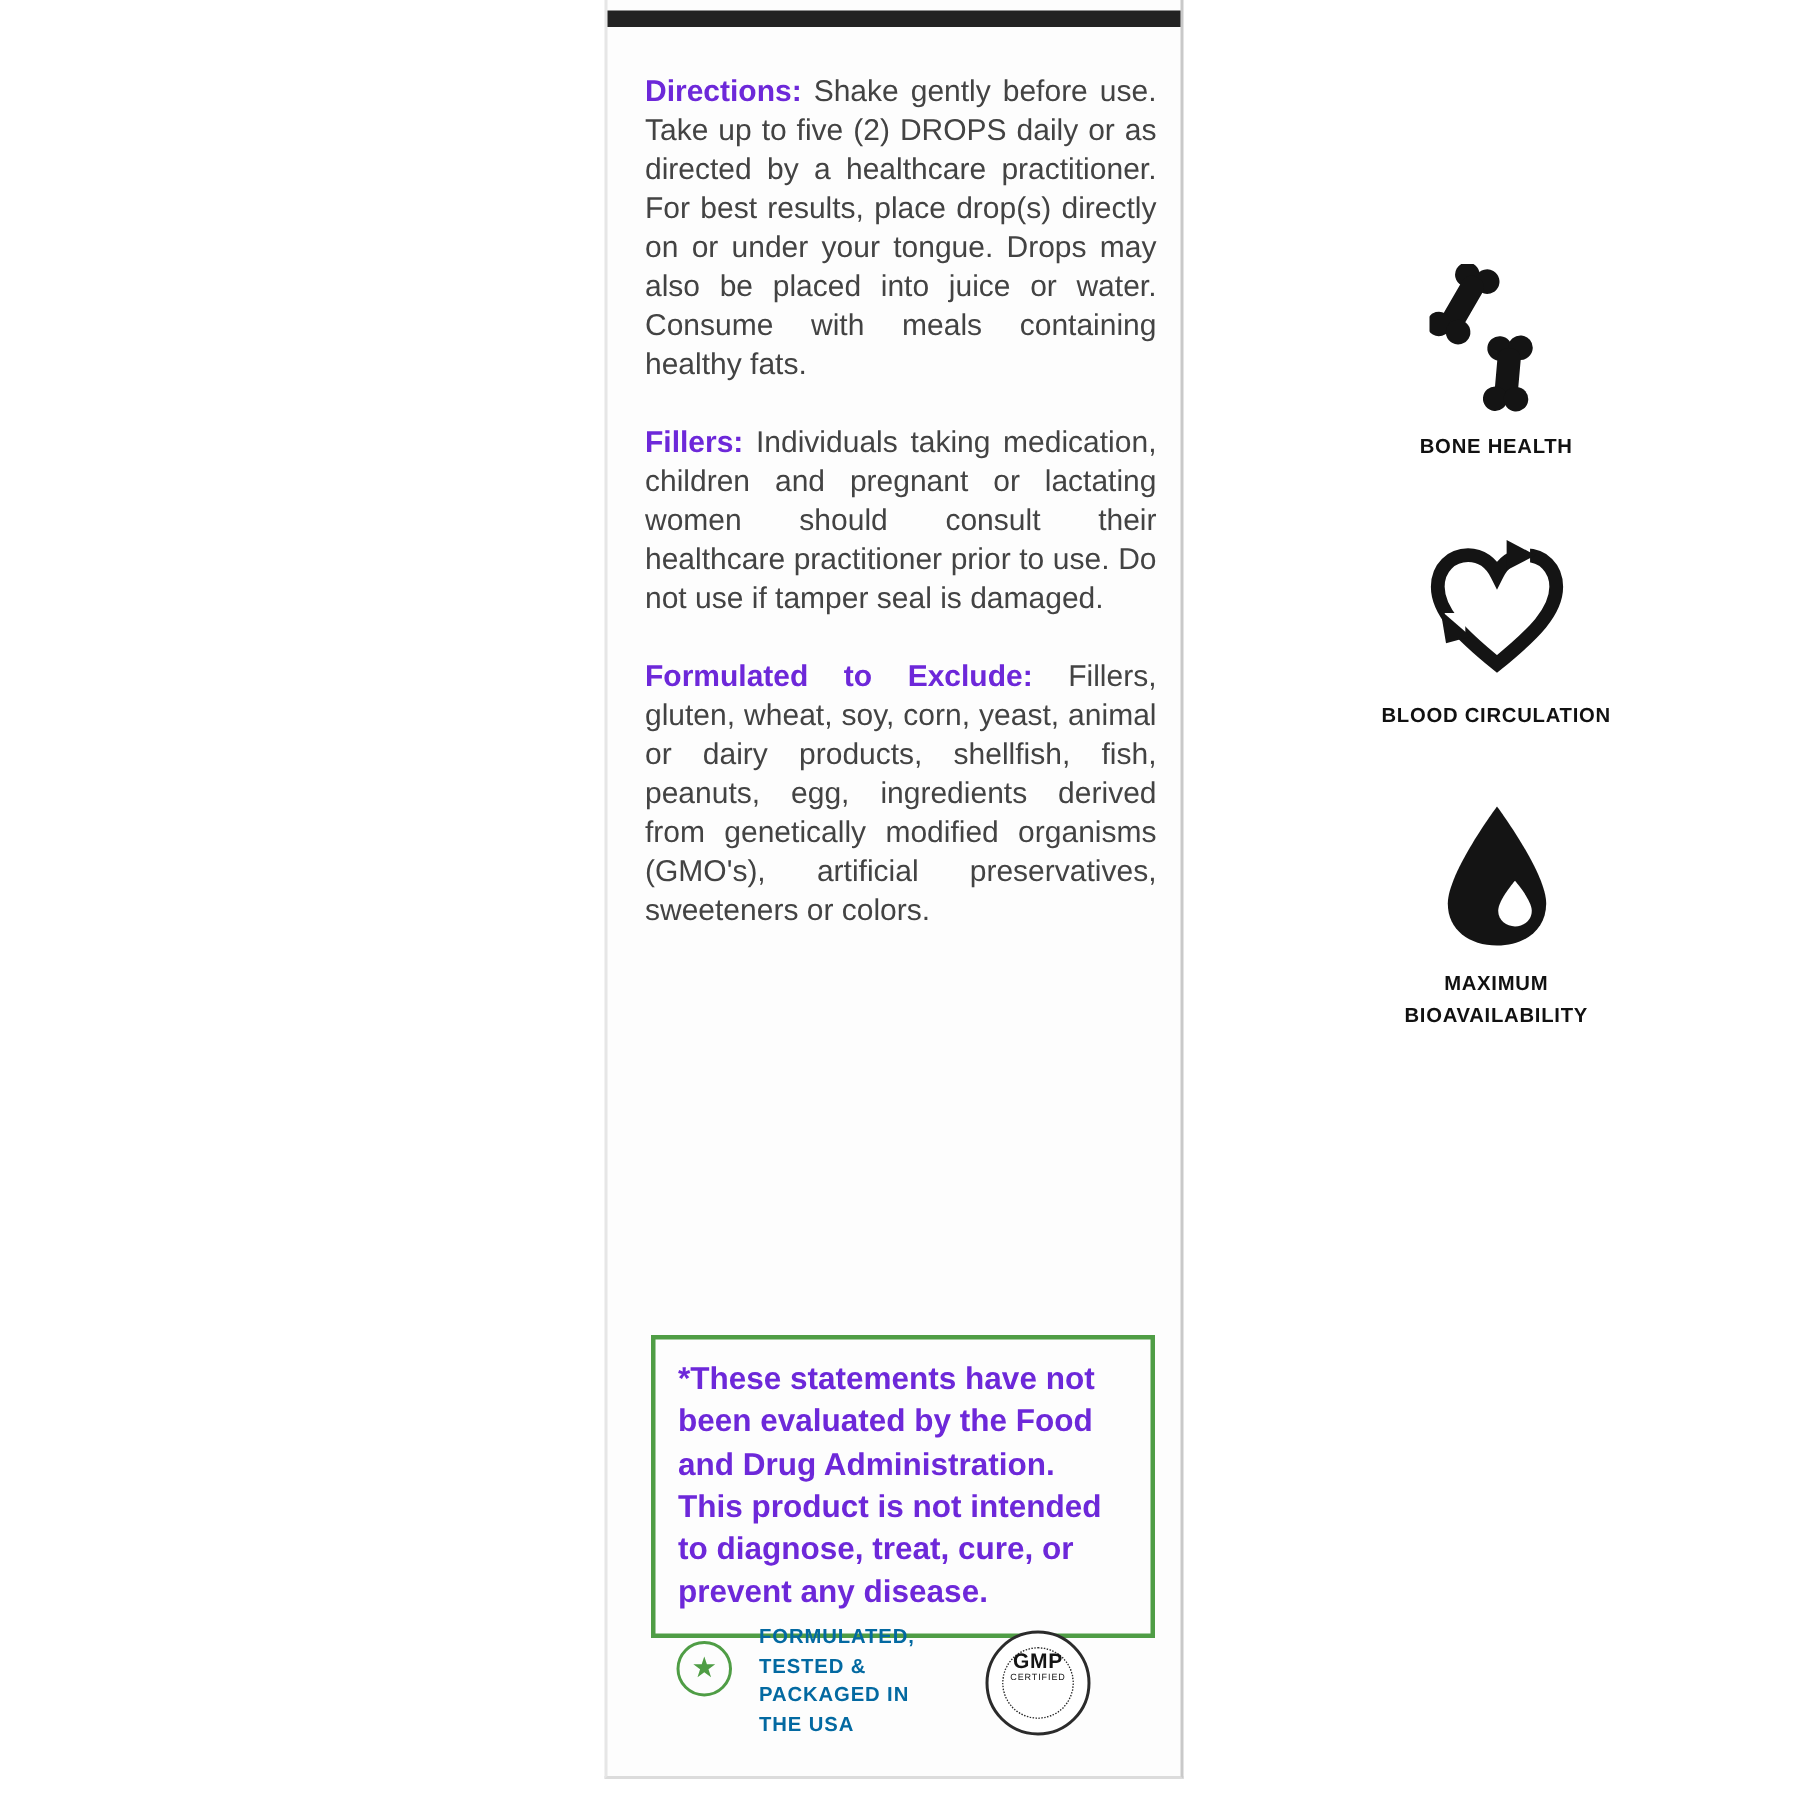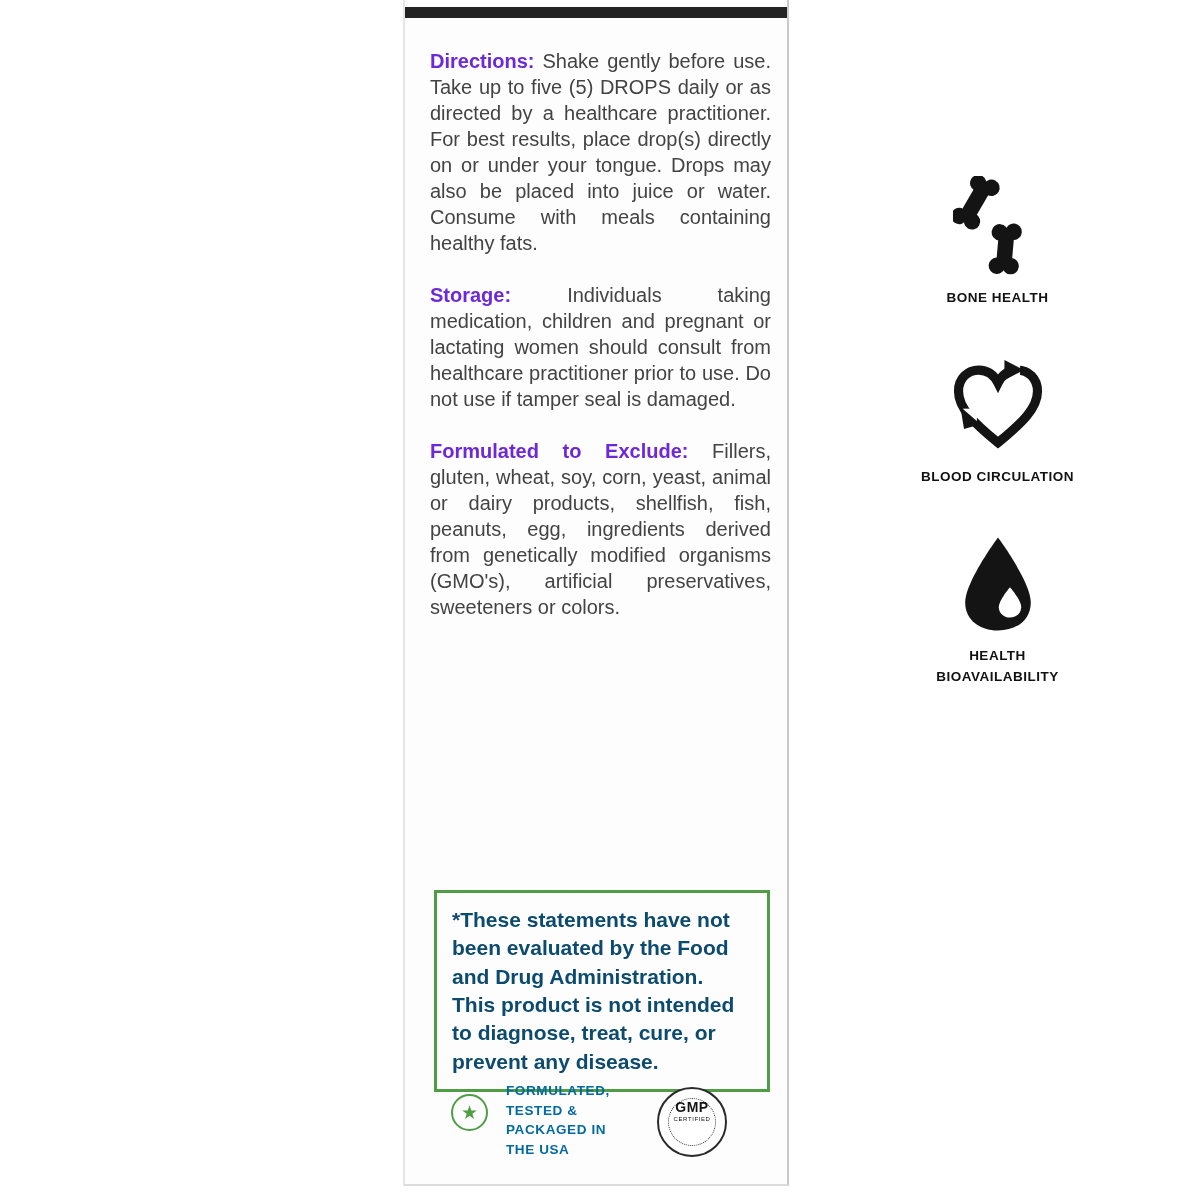--- a/index.html
+++ b/index.html
@@ -25,21 +25,21 @@
     font-size:20px; line-height:1.3;
     color:#434343;
     text-align:justify;
   }
   .heading { color:#6d28d9; font-weight:bold; }
 
   .disclaimer {
     position:absolute; left:29px; top:890px; width:336px;
     border:3px solid #4f9d45;
     padding:13px 15px;
-    font-size:21px; font-weight:bold; color:#0c4a6e; line-height:1.35;
+    font-size:21px; font-weight:bold; color:#6d28d9; line-height:1.35;
   }
 
   .star-badge {
     position:absolute; left:46px; top:1094px; width:37px; height:37px;
     border:2.5px solid #4f9d45; border-radius:50%;
     display:flex; align-items:center; justify-content:center;
     color:#4f9d45; font-size:19px; line-height:1;
   }
   .usa-text {
     position:absolute; left:101px; top:1081px; width:135px;
@@ -72,22 +72,22 @@
 </style>
 </head>
 <body>
 
 <div class="canvas">
 
   <div class="panel">
     <div class="panel-top-edge"></div>
 
     <div class="content">
-      <p class="section"><span class="heading">Directions:</span> <span>Shake gently before use. Take up to five (5) DROPS daily or as directed by a healthcare practitioner. For best results, place drop(s) directly on or under your tongue. Drops may also be placed into juice or water. Consume with meals containing healthy fats.</span></p>
-      <p class="section"><span class="heading">Storage:</span> <span>Individuals taking medication, children and pregnant or lactating women should consult from healthcare practitioner prior to use. Do not use if tamper seal is damaged.</span></p>
+      <p class="section"><span class="heading">Directions:</span> <span>Shake gently before use. Take up to five (2) DROPS daily or as directed by a healthcare practitioner. For best results, place drop(s) directly on or under your tongue. Drops may also be placed into juice or water. Consume with meals containing healthy fats.</span></p>
+      <p class="section"><span class="heading">Fillers:</span> <span>Individuals taking medication, children and pregnant or lactating women should consult their healthcare practitioner prior to use. Do not use if tamper seal is damaged.</span></p>
       <p class="section"><span class="heading">Formulated to Exclude:</span> <span>Fillers, gluten, wheat, soy, corn, yeast, animal or dairy products, shellfish, fish, peanuts, egg, ingredients derived from genetically modified organisms (GMO's), artificial preservatives, sweeteners or colors.</span></p>
     </div>
 
     <div class="disclaimer">*These statements have not been evaluated by the Food and Drug Administration. This product is not intended to diagnose, treat, cure, or prevent any disease.</div>
 
     <div class="star-badge">★</div>
     <div class="usa-text">FORMULATED,
 TESTED &amp;
 PACKAGED IN
 THE USA</div>
@@ -141,18 +141,18 @@
       <span class="label">BLOOD CIRCULATION</span>
     </div>
 
     <div class="benefit">
       <span class="icon">
         <svg width="80" height="96" viewBox="0 0 100 120">
           <path fill="#141414" d="M50 2 C50 2 91 57 91 83 C91 105 73 118 50 118 C27 118 9 105 9 83 C9 57 50 2 50 2 Z"></path>
           <path fill="#ffffff" d="M65 64 C65 64 79 80 79 89 C79 97 72 102 65 102 C58 102 51 97 51 89 C51 80 65 64 65 64 Z"></path>
         </svg>
       </span>
-      <span class="label">HEALTH
+      <span class="label">MAXIMUM
 BIOAVAILABILITY</span>
     </div>
 
   </div>
 </div>
 
 </body></html>

